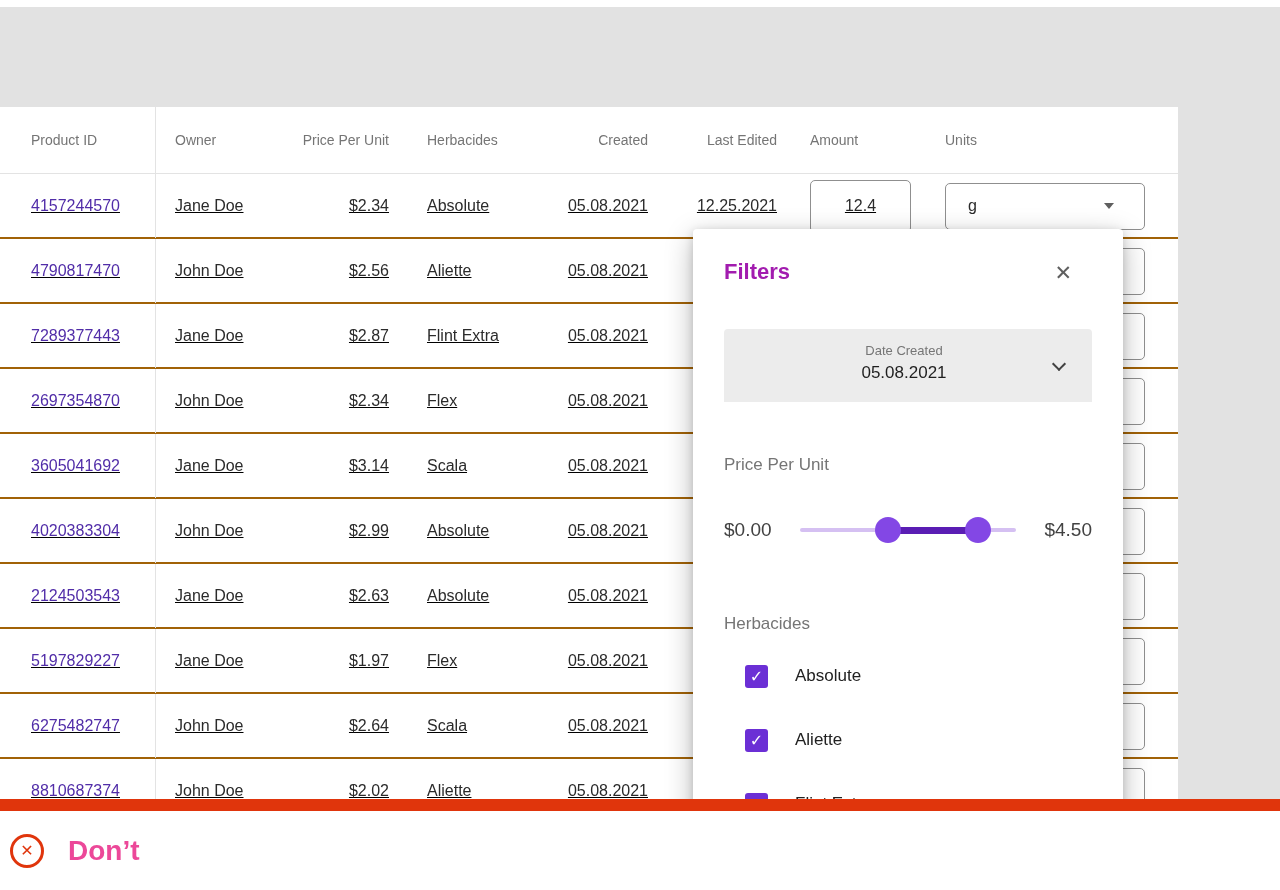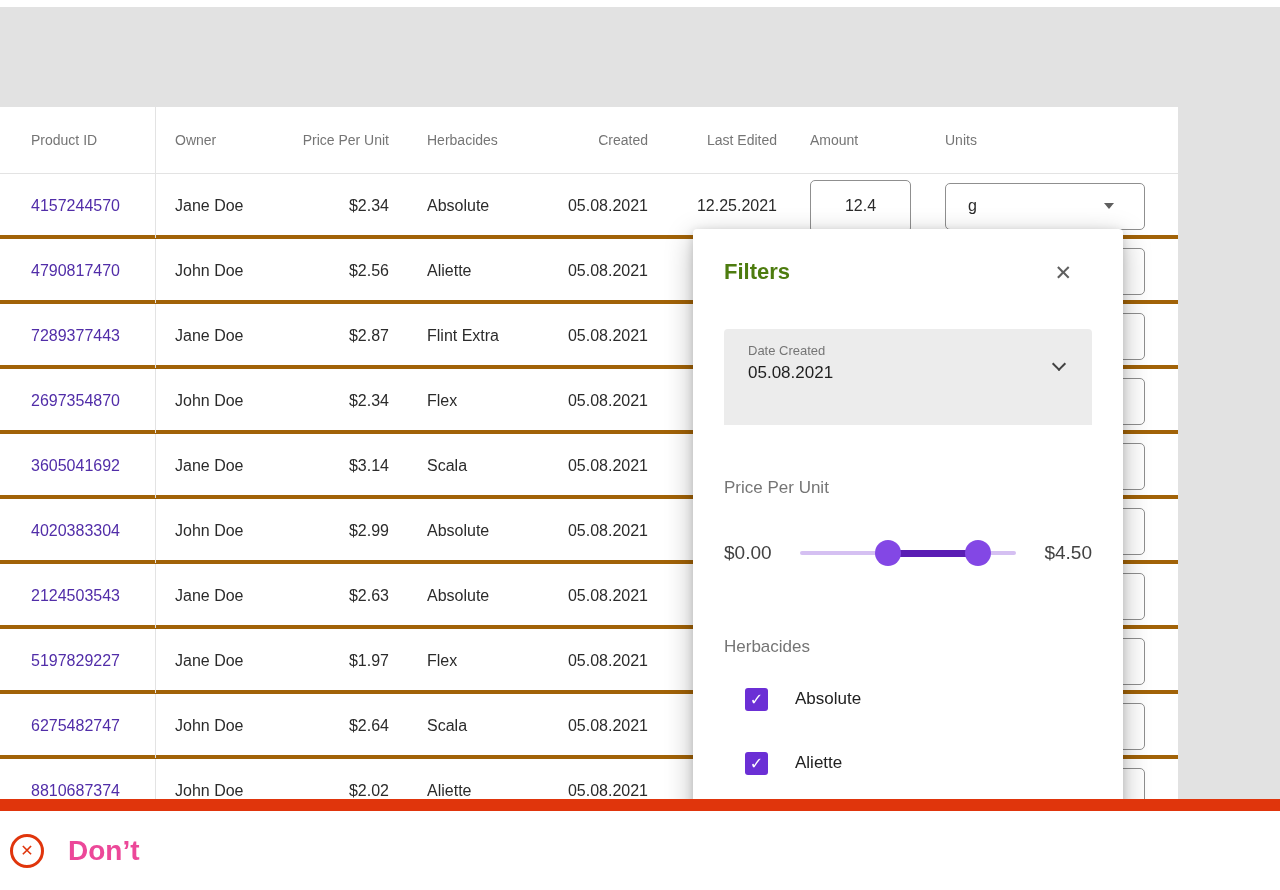--- a/index.html
+++ b/index.html
@@ -7,21 +7,21 @@
   .stage { position:relative; width:1280px; height:890px; background:#ffffff; overflow:hidden; }
 
   
   .canvas { position:absolute; left:0; top:7px; width:1280px; height:799px; background:#e2e2e2; overflow:hidden; }
 
   
   .table-card { position:absolute; left:0; top:100px; width:1178px; height:699px; background:#ffffff; overflow:hidden; }
   .thead, .tr { display:grid; grid-template-columns:156px 114px 125px 135px 118px 129px 153px 1fr; }
   .thead { height:67px; border-bottom:1px solid #e3e3e3; }
   .th { display:flex; align-items:center; font-size:14px; color:#757575; height:66px; }
-  .tr { height:65px; border-bottom:4px solid #a16207; }
+  .tr { height:65px; border-bottom:2px solid #a16207;text-decoration:underline; }
   .td { display:flex; align-items:center; font-size:16px; color:#2b2b2b; height:64px; }
   .col-id { padding-left:31px; border-right:1px solid #e3e3e3; }
   .col-owner { padding-left:19px; }
   .col-price { justify-content:flex-end; padding-right:6px; }
   .col-herb { padding-left:32px; }
   .col-created { justify-content:flex-end; }
   .col-edited { justify-content:flex-end; }
   .col-amount { padding-left:33px; }
   .col-units { padding-left:15px; }
   .link { color:#512da8; text-decoration:none; cursor:pointer; }
@@ -30,25 +30,25 @@
                display:flex; align-items:center; justify-content:center; font-size:16px; color:#2b2b2b; }
   .select-box { width:200px; height:47px; border:1px solid #8f8f8f; border-radius:5px; background:#fff;
                 display:flex; align-items:center; padding-left:22px; font-size:16px; color:#2b2b2b; }
   .caret { width:0; height:0; border-left:5px solid transparent; border-right:5px solid transparent;
            border-top:6px solid #5f5f5f; margin-left:auto; margin-right:30px; }
 
   
   .filter-panel { position:absolute; left:693px; top:222px; width:430px; height:600px; background:#ffffff;
                   border-radius:4px; box-shadow:0 8px 28px rgba(0,0,0,0.28), 0 2px 8px rgba(0,0,0,0.14); overflow:hidden; }
   .fp-header { display:flex; align-items:center; justify-content:space-between; margin:26px 31px 0 31px; height:34px; }
-  .fp-title { font-size:22px; font-weight:700; color:#4d7c0f; }
+  .fp-title { font-size:22px; font-weight:700; color:#a21caf; }
   .fp-close { font-size:21px; color:#5f5f5f; cursor:pointer; margin-right:20px; line-height:1; }
 
-  .date-field { position:relative; margin:40px 31px 0 31px; height:96px; background:#ececec;
-                border-radius:4px 4px 0 0; padding:14px 32px 0 24px; cursor:pointer; }
+  .date-field { position:relative; margin:40px 31px 0 31px; height:73px; background:#ececec;
+                border-radius:4px 4px 0 0; padding:14px 32px 0 24px; cursor:pointer;text-align:center; }
   .date-label { font-size:13px; color:#757575; }
   .date-value { font-size:17px; color:#1f1f1f; margin-top:5px; }
   .chevron { position:absolute; right:28px; top:30px; width:10px; height:10px;
              border-right:2px solid #424242; border-bottom:2px solid #424242; transform:rotate(45deg); }
 
   .section-label { margin:53px 31px 0 31px; font-size:17px; color:#757575; }
   .section-label.herb { margin-top:70px; }
 
   .slider-row { display:flex; align-items:center; padding:0 31px; margin-top:41px; height:28px; }
   .slider-minmax { font-size:19px; color:#424242; }

